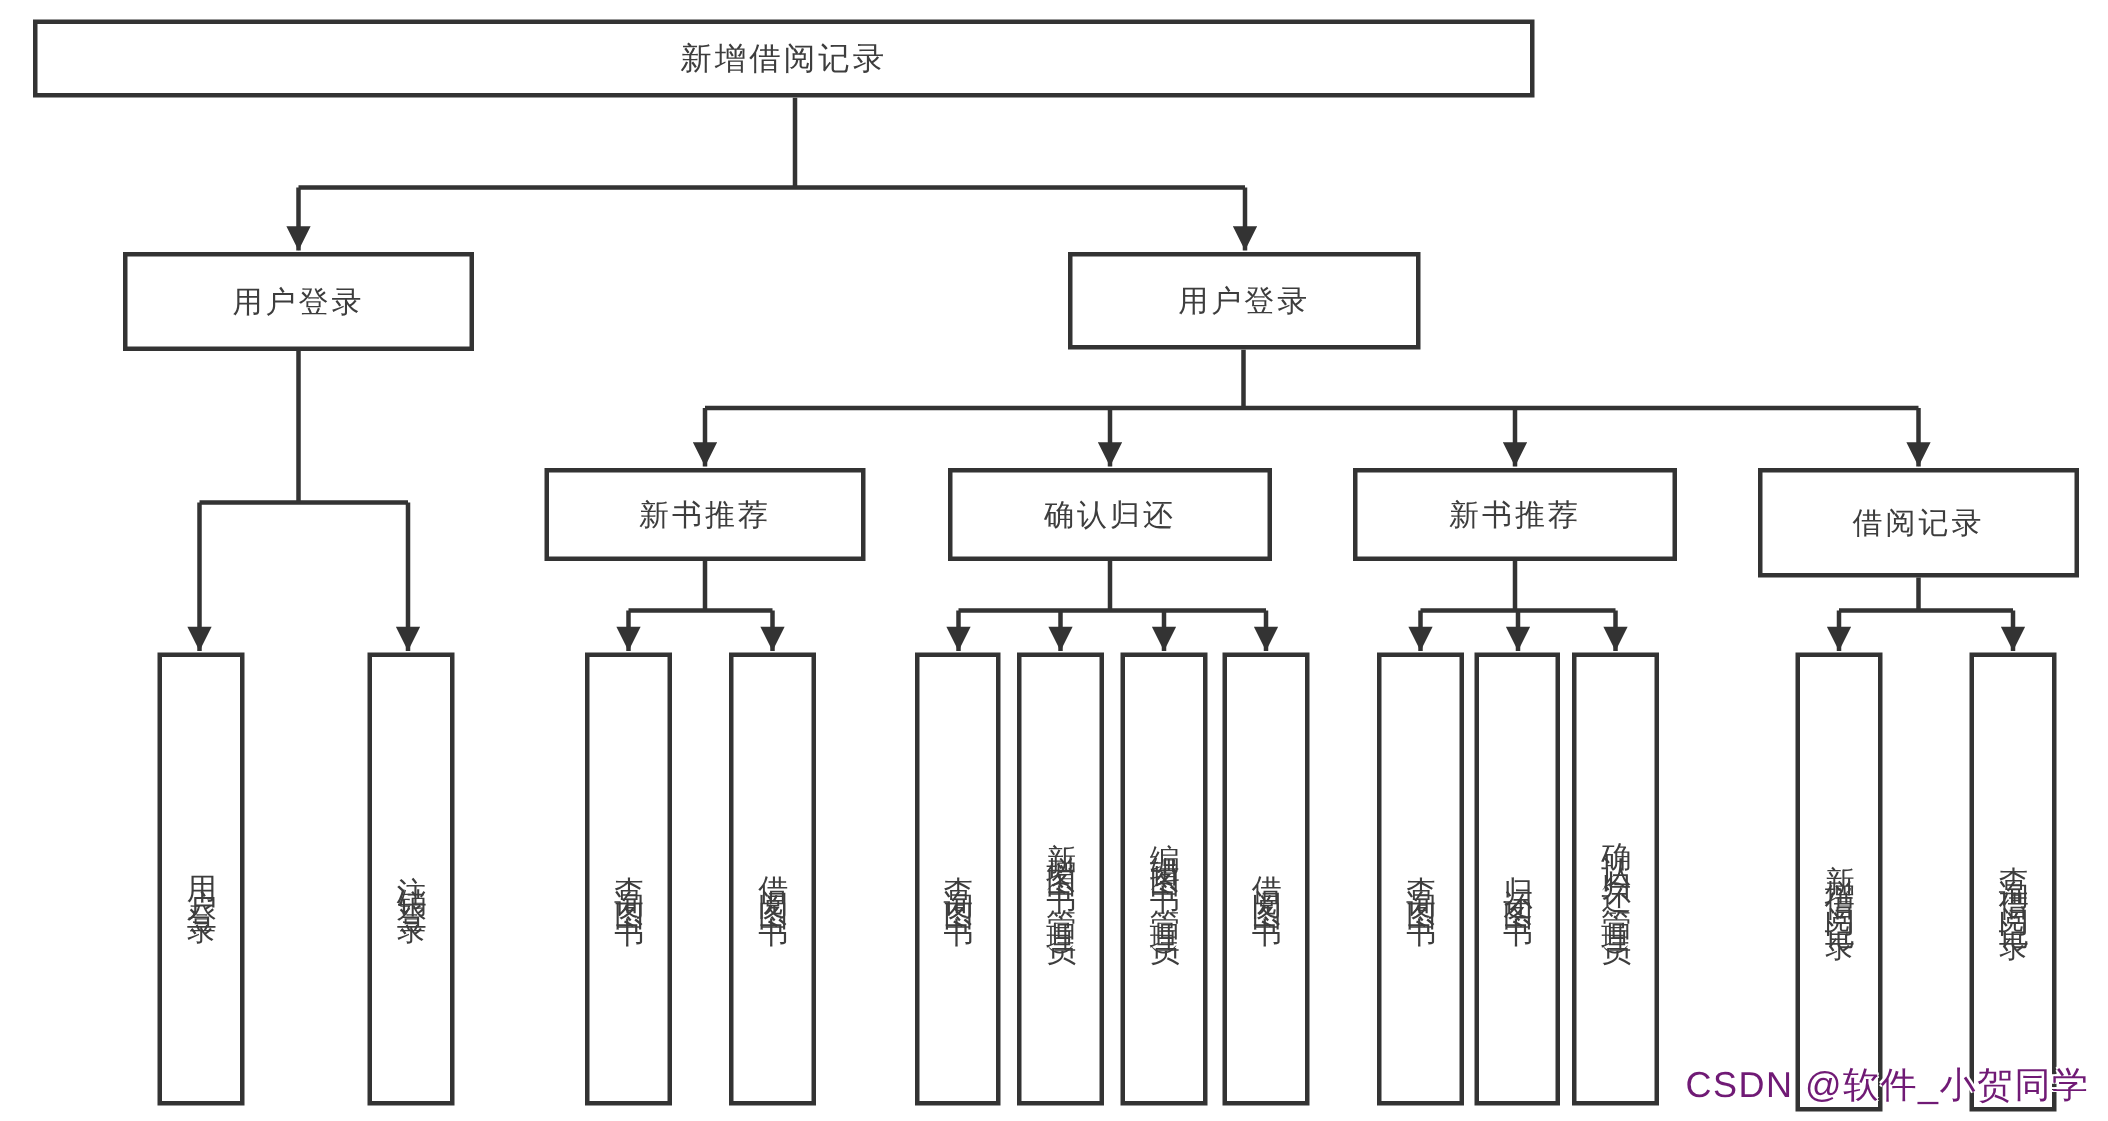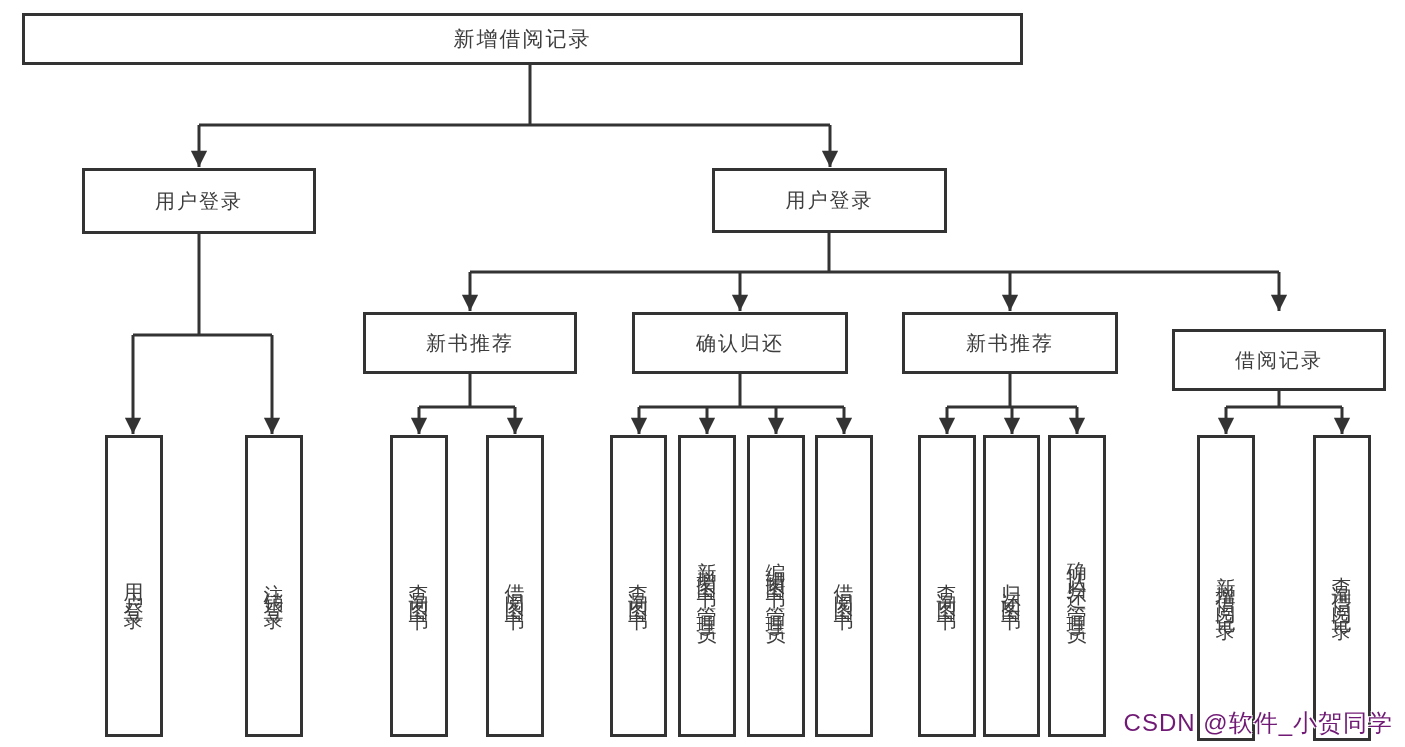--- a/index.html
+++ b/index.html
@@ -111,21 +111,21 @@
   </svg>
 
   <div class="box hbox root-box" style="left:22px;top:13px;width:1001px;height:52px">新增借阅记录</div>
 
   <div class="box hbox" style="left:82px;top:168px;width:234px;height:66px">用户登录</div>
   <div class="box hbox" style="left:712px;top:168px;width:235px;height:65px">用户登录</div>
 
   <div class="box hbox" style="left:363px;top:312px;width:214px;height:62px">新书推荐</div>
   <div class="box hbox" style="left:632px;top:312px;width:216px;height:62px">确认归还</div>
   <div class="box hbox" style="left:902px;top:312px;width:216px;height:62px">新书推荐</div>
-  <div class="box hbox" style="left:1172px;top:329px;width:214px;height:62px">借阅记录</div>
+  <div class="box hbox" style="left:1172px;top:312px;width:214px;height:73px">借阅记录</div>
 
   <div class="box leaf" style="left:105px;top:435px;width:58px;height:302px">用户登录</div>
   <div class="box leaf" style="left:245px;top:435px;width:58px;height:302px">注销登录</div>
 
   <div class="box leaf" style="left:390px;top:435px;width:58px;height:302px">查询图书</div>
   <div class="box leaf" style="left:486px;top:435px;width:58px;height:302px">借阅图书</div>
 
   <div class="box leaf" style="left:610px;top:435px;width:57px;height:302px">查询图书</div>
   <div class="box leaf" style="left:678px;top:435px;width:58px;height:302px">新增图书（管理员）</div>
   <div class="box leaf" style="left:747px;top:435px;width:58px;height:302px">编辑图书（管理员）</div>

